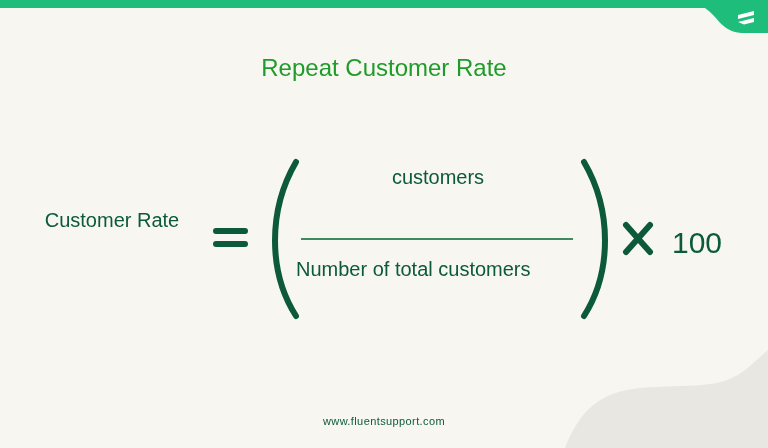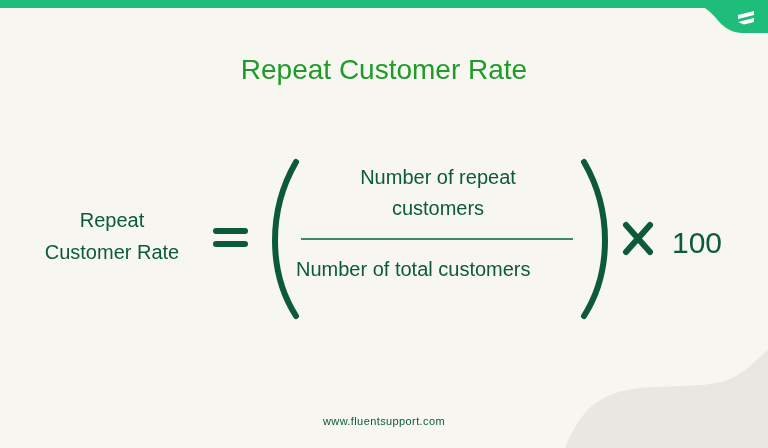--- a/index.html
+++ b/index.html
@@ -5,21 +5,21 @@
   html, body { margin: 0; padding: 0; }
   body {
     width: 768px; height: 448px; overflow: hidden; position: relative;
     background: #f7f6f1;
     font-family: "Liberation Sans", "DejaVu Sans", sans-serif;
   }
   .top-bar { position: absolute; left: 0; top: 0; width: 768px; height: 8px; background: #1ebd7b; }
   .corner { position: absolute; left: 0; top: 0; width: 768px; height: 448px; pointer-events: none; }
   .title {
     position: absolute; left: 0; top: 54px; width: 768px; text-align: center;
-    color: #1f9b2a; font-size: 28px; font-weight: 400;
+    color: #1f9b2a; font-size: 24px; font-weight: 400;
   }
   .lhs {
     position: absolute; left: 20px; top: 204px; width: 184px; text-align: center;
     color: #0c5a3a; font-size: 20px; line-height: 32px;
   }
   .num {
     position: absolute; left: 300px; top: 162px; width: 276px; text-align: center;
     color: #0c5a3a; font-size: 20px; line-height: 31px;
   }
   .den {
@@ -51,21 +51,20 @@
 <svg class="shapes" width="768" height="448">
   <g transform="translate(738,10)">
     <path d="M0 5 L16 1 L16 5 L0 9 Z" fill="#ffffff"></path>
     <path d="M0 12 L16 8 L16 12 L6 14.5 Z" fill="#ffffff"></path>
   </g>
 </svg>
 
 <div class="title">Repeat Customer Rate</div>
 
 <div class="lhs">
-  <div>Repeat</div>
   <div>Customer Rate</div>
 </div>
 
 <svg class="shapes" width="768" height="448">
 
   <g stroke="#0c5a3a" stroke-width="6" stroke-linecap="round">
     <line x1="216" y1="231" x2="245" y2="231"></line>
     <line x1="216" y1="244" x2="245" y2="244"></line>
   </g>
 
@@ -73,21 +72,20 @@
 
   <path d="M584 162 C612 210 612 272 584 316" fill="none" stroke="#0c5a3a" stroke-width="6" stroke-linecap="round"></path>
 
   <g stroke="#0c5a3a" stroke-width="6" stroke-linecap="round">
     <line x1="626" y1="225" x2="650" y2="252"></line>
     <line x1="650" y1="225" x2="626" y2="252"></line>
   </g>
 </svg>
 
 <div class="num">
-  <div>Number of repeat</div>
   <div>customers</div>
 </div>
 
 <div class="frac-line"></div>
 
 <div class="den">Number of total customers</div>
 
 <div class="mult">100</div>
 
 <div class="footer">www.fluentsupport.com</div>

